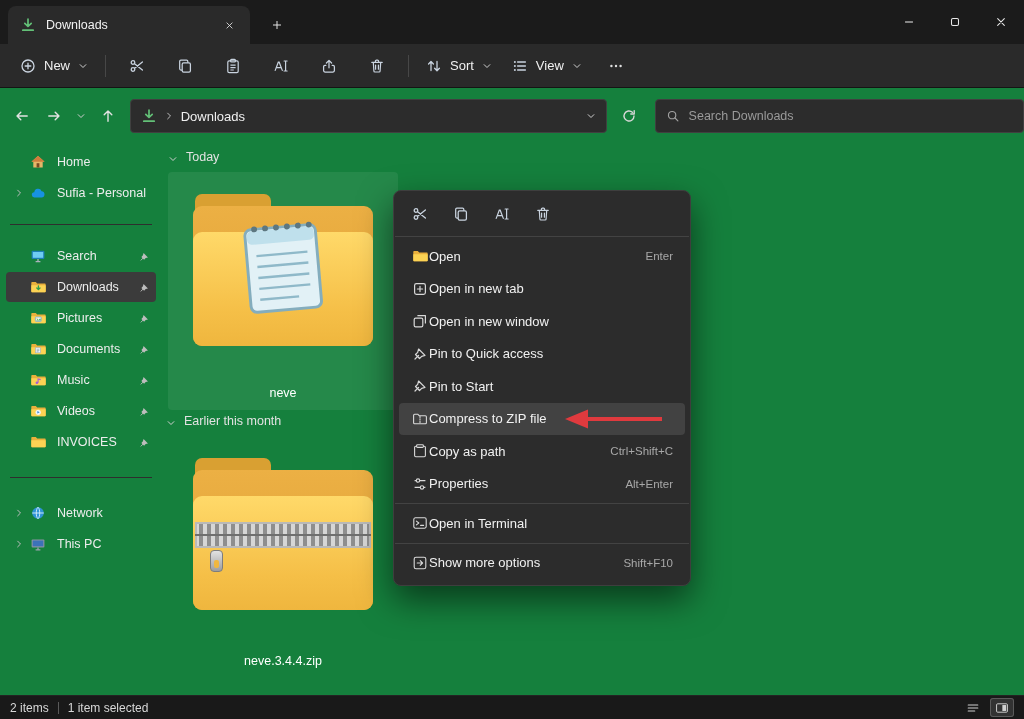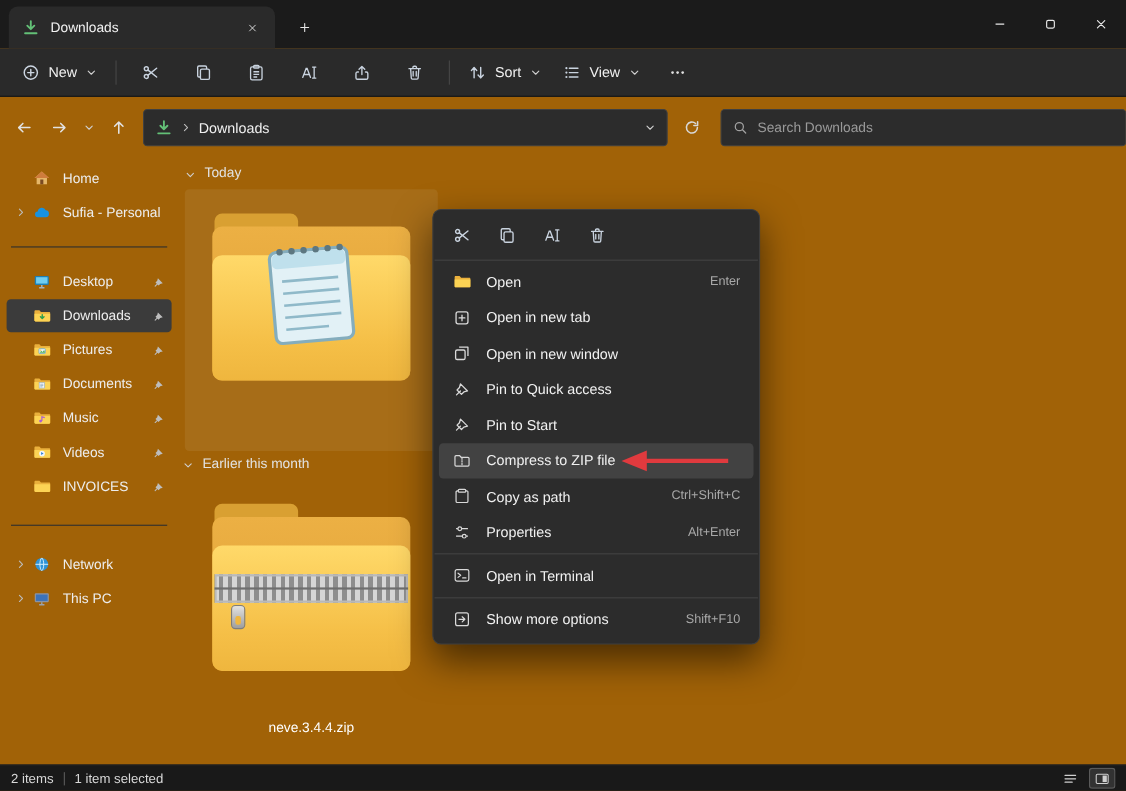--- a/index.html
+++ b/index.html
@@ -1,18 +1,18 @@
 <!DOCTYPE html>
 <html><head>
 <meta charset="utf-8">
 <style>
   * { margin:0; padding:0; box-sizing:border-box; }
   html,body { width:1024px; height:719px; overflow:hidden; background:#101010;
     font-family:"Liberation Sans","DejaVu Sans",sans-serif; -webkit-user-select:none; user-select:none; }
-  .window { position:relative; width:1024px; height:719px; background:#a16207; color:#e8e8e8; overflow:hidden; }
+  .window { position:relative; width:1024px; height:719px; background:#15803d; color:#e8e8e8; overflow:hidden; }
   svg { display:block; }.svg16{width:16px;height:16px}.svg14{width:14px;height:14px}
   .svg12{width:12px;height:12px}.svg11{width:11px;height:11px}.svg10{width:10px;height:10px}
 
   
   .titlebar { position:absolute; top:0; left:0; right:0; height:44px; background:#1b1b1b; }
   .tab { position:absolute; left:8px; top:6px; width:242px; height:38px; background:#2a2a2a;
          border-radius:8px 8px 0 0; display:flex; align-items:center; padding:0 8px 0 12px; gap:10px; }
   .tab-title { flex:1; font-size:12.5px; color:#f2f2f2; white-space:nowrap; overflow:hidden; }
   .tab-close { width:26px; height:24px; display:grid; place-items:center; border-radius:4px; }
   .newtab-btn { position:absolute; left:262px; top:11px; width:30px; height:27px; display:grid; place-items:center; border-radius:4px; }
@@ -74,21 +74,21 @@
              background:linear-gradient(#e2e2e2,#9e9e9e); border:1px solid #7d7d7d; border-radius:4px; }
   .zippull::after { content:""; position:absolute; left:3px; top:9px; width:4.5px; height:8px; background:#f0b73f; border-radius:2px; }
 
   
   .ctx { position:absolute; left:393px; top:190px; width:298px; background:#2c2c2c; border:1px solid #3e3e3e;
          border-radius:8px; box-shadow:0 14px 34px rgba(0,0,0,.55); padding:4px 0 6px; z-index:50; }
   .ctx-iconrow { display:flex; align-items:center; height:38px; padding:0 8px; gap:5px; }
   .ctx-ibtn { width:36px; height:30px; display:grid; place-items:center; border-radius:4px; }
   .ctx-div { height:1px; background:#434343; margin:3px 1px; }
   .ctx-item { display:flex; align-items:center; height:32.5px; padding:0 12px; margin:0 5px; border-radius:4px;
-              font-size:13px; color:#f1f1f1; gap:13px; }
+              font-size:13px; color:#f1f1f1; }
   .ctx-item.hl { background:#424242; }
   .ctx-ic { width:18px; height:18px; display:grid; place-items:center; flex:none; }
   .ctx-label { flex:1; white-space:nowrap; }
   .ctx-sc { font-size:11.5px; color:#a8a8a8; }
 
   .red-arrow { position:absolute; left:558px; top:404px; width:112px; height:30px; z-index:60; }
 
   
   .statusbar { position:absolute; left:0; right:0; bottom:0; height:24px; display:flex; align-items:center;
                padding:0 10px; font-size:12px; color:#d8d8d8; background:#191919; border-top:1px solid #232323; }
@@ -502,21 +502,21 @@
     <div class="s-gap1">
         <div class="s-div"></div>
       </div>
     <div class="side-item">
       <span class="s-chev"></span>
       <span class="s-icon">
           <svg class="svg16">
             <use href="#i-desktop"></use>
           </svg>
         </span>
-      <span class="s-label">Desktop</span>
+      <span class="s-label">Search</span>
       <span class="s-pin">
           <svg class="svg11">
             <use href="#i-pin"></use>
           </svg>
         </span>
     </div>
     <div class="side-item selected">
       <span class="s-chev"></span>
       <span class="s-icon">
           <svg class="svg16">
@@ -655,20 +655,21 @@
           <g fill="#5d7780">
               <circle cx="11" cy="8" r="2.4"></circle>
               <circle cx="20" cy="8" r="2.4"></circle>
               <circle cx="29" cy="8" r="2.4"></circle>
               <circle cx="38" cy="8" r="2.4"></circle>
               <circle cx="47" cy="8" r="2.4"></circle>
               <circle cx="56" cy="8" r="2.4"></circle>
             </g>
         </svg>
       </div>
+      <div class="tile-label">neve</div>
     </div>
 
     <div class="group-h" id="g-earlier">
       <span>
           <svg class="svg10">
             <use href="#i-chevdown"></use>
           </svg>
         </span>
       <span>Earlier this month</span>
     </div>

